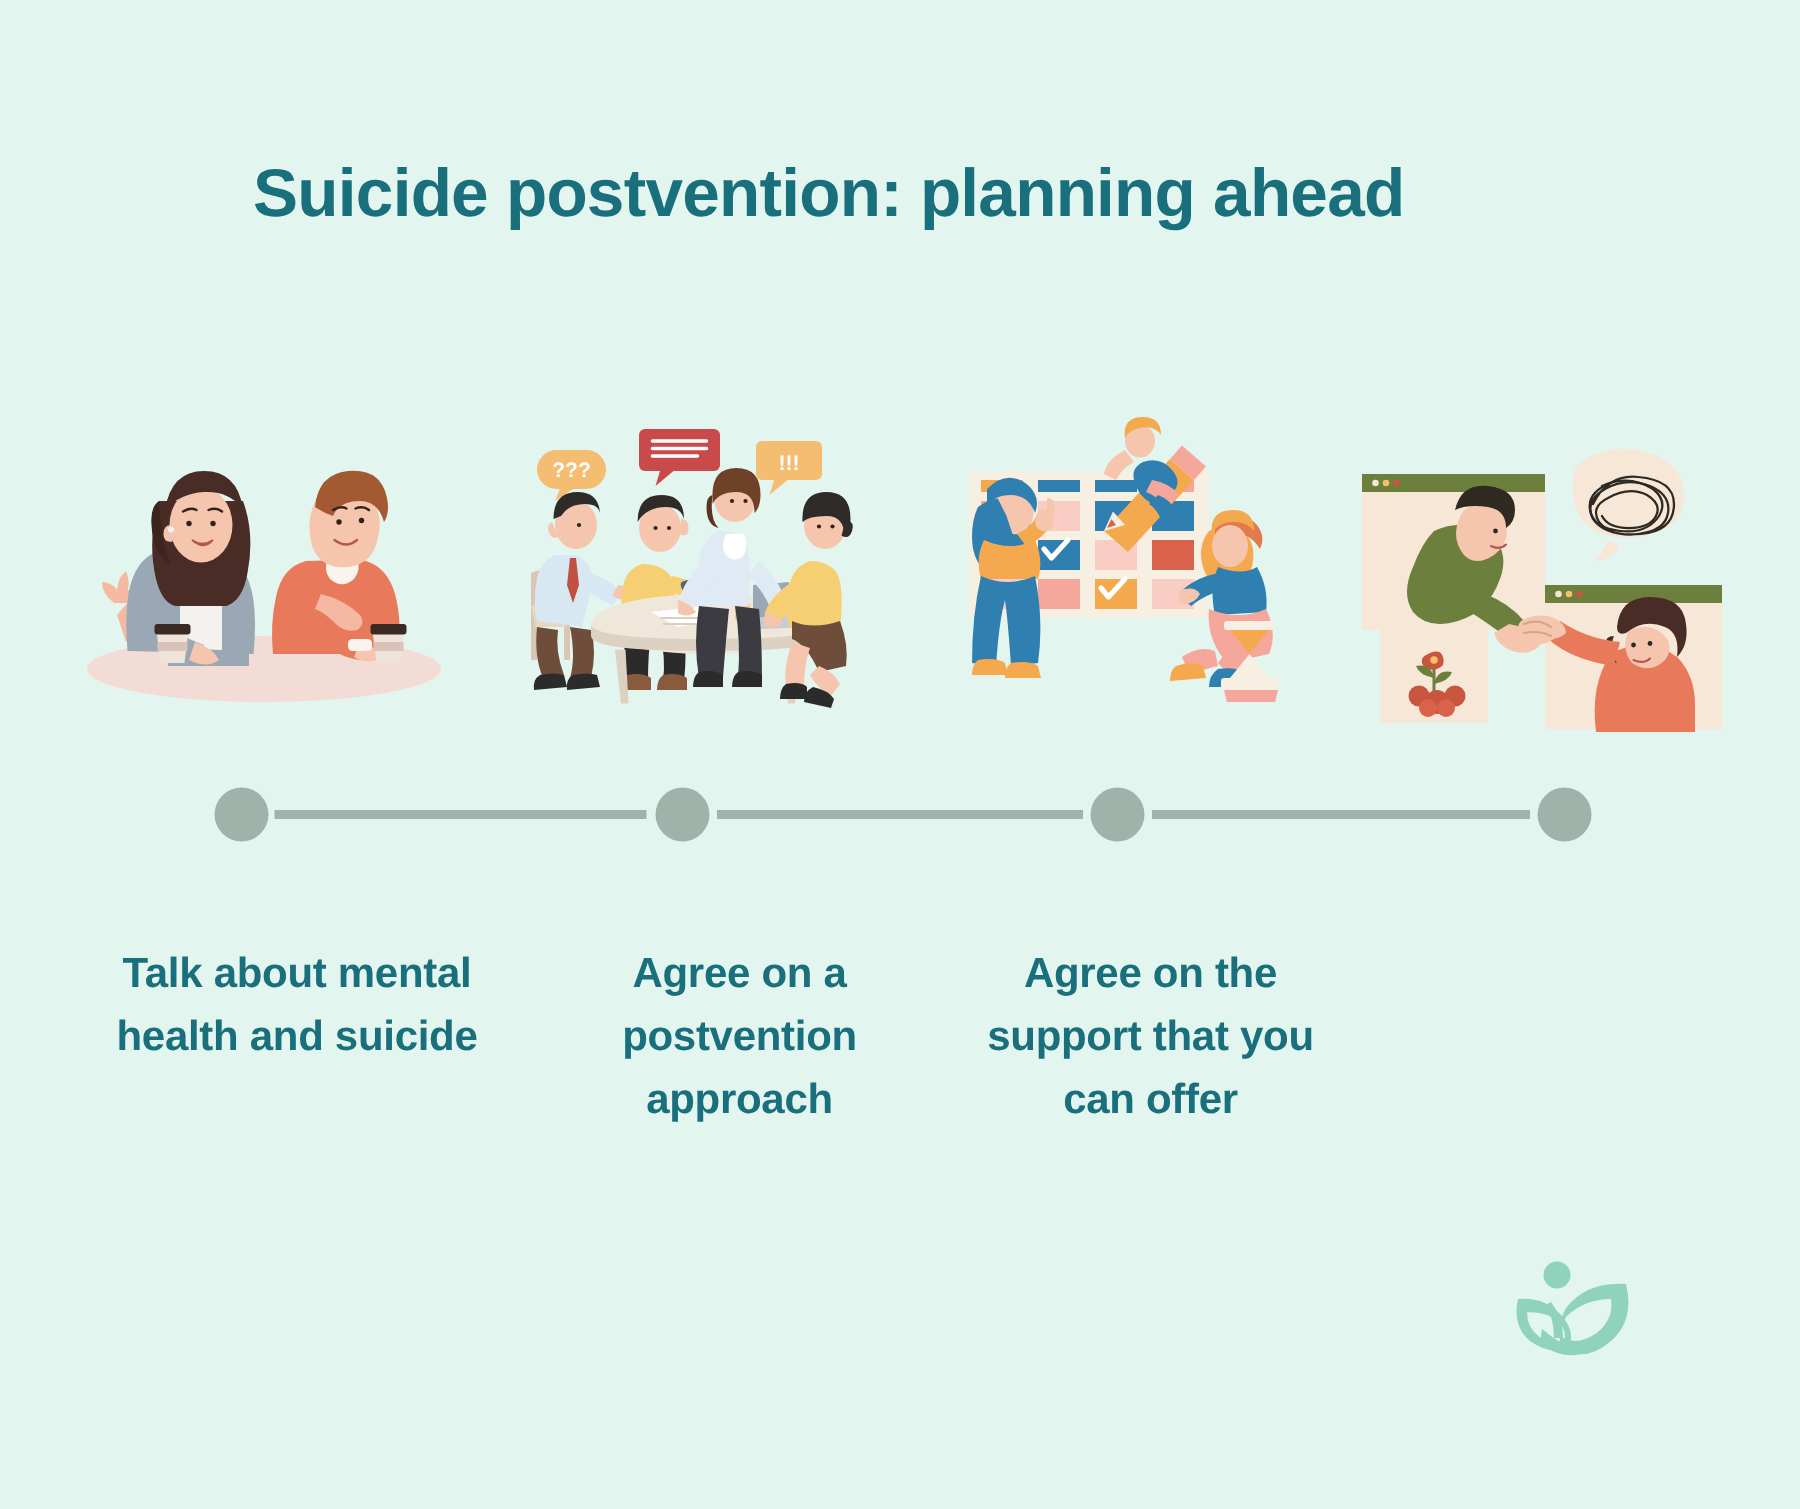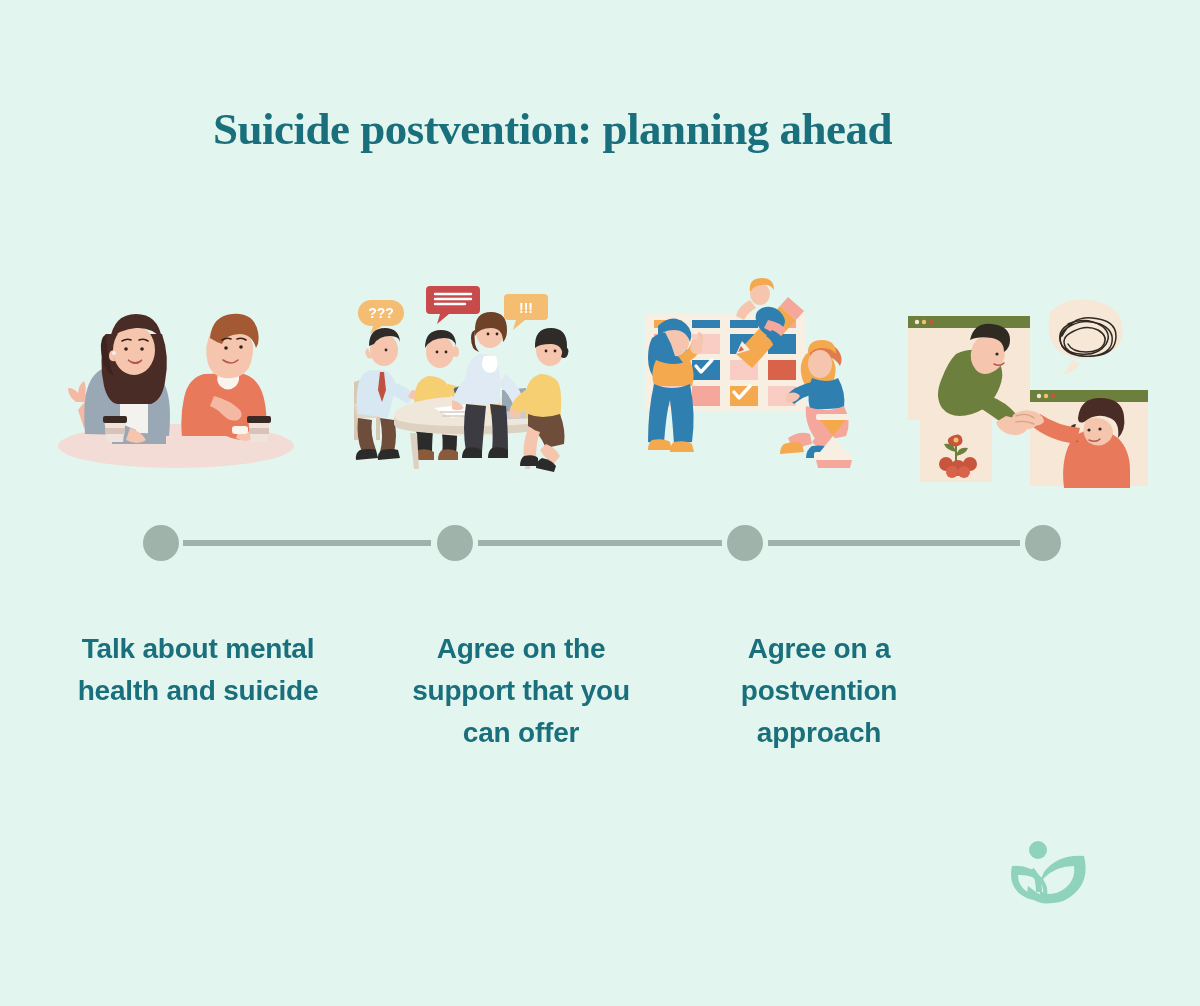--- a/index.html
+++ b/index.html
@@ -23,21 +23,21 @@
   .title {
     position: absolute;
     top: 103px;
     left: 0;
     width: 1105px;
     text-align: center;
     font-size: 45px;
     font-weight: 700;
     letter-spacing: -0.5px;
     color: #1a6f7c;
-    font-family: Liberation Serif, serif;
+    font-family: Liberation Sans, sans-serif;
   }
 
   
   .illus-row {
     position: absolute;
     top: 278px;
     left: 0;
     width: 1200px;
     height: 215px;
   }
@@ -63,21 +63,20 @@
   }
   .timeline svg { display: block; }
 
   
   .captions {
     position: absolute;
     top: 628px;
     left: 0;
     width: 950px;
     display: flex;
-    gap: 24px;
   }
   .caption {
     text-align: center;
     color: #1a6f7c;
     font-size: 28px;
     line-height: 42px;
     font-weight: 600;
     letter-spacing: -0.2px;
     font-family: "Liberation Sans", sans-serif;
   }
@@ -396,22 +395,22 @@
       <line x1="768" y1="33" x2="1020" y2="33" stroke="#9fb3ab" stroke-width="6"></line>
       <circle cx="161" cy="33" r="18" fill="#9fb3ab"></circle>
       <circle cx="455" cy="33" r="18" fill="#9fb3ab"></circle>
       <circle cx="745" cy="33" r="18" fill="#9fb3ab"></circle>
       <circle cx="1043" cy="33" r="18" fill="#9fb3ab"></circle>
     </svg>
   </div>
 
   <div class="captions">
     <div class="caption cap-1">Talk about mental health and suicide</div>
+    <div class="caption cap-3">Agree on a postvention approach</div>
     <div class="caption cap-4">Agree on the support that you can offer</div>
-    <div class="caption cap-3">Agree on a postvention approach</div>
   </div>
 
   <div class="logo">
     <svg viewBox="0 0 100 78" xmlns="http://www.w3.org/2000/svg">
       <circle cx="40" cy="16" r="9" fill="#8fd3bd"></circle>
       <path d="M46 38 q14 -18 40 -16 q6 24 -10 38 q-16 14 -32 6 q-6 -14 2 -28 z
                M46 44 q12 -12 30 -12 q2 14 -10 23 q-12 8 -22 3 q-2 -8 2 -14 z" fill="#8fd3bd" fill-rule="evenodd"></path>
       <path d="M44 44 q-12 -14 -30 -12 q-4 18 8 28 q14 10 26 4 q4 -10 -4 -20 z
                M42 48 q-9 -8 -22 -7 q0 10 8 16 q9 6 17 2 q1 -6 -3 -11 z" fill="#8fd3bd" fill-rule="evenodd"></path>
       <path d="M30 52 q16 14 32 14 q-14 8 -30 -2 q-4 -5 -2 -12 z" fill="#8fd3bd"></path>

